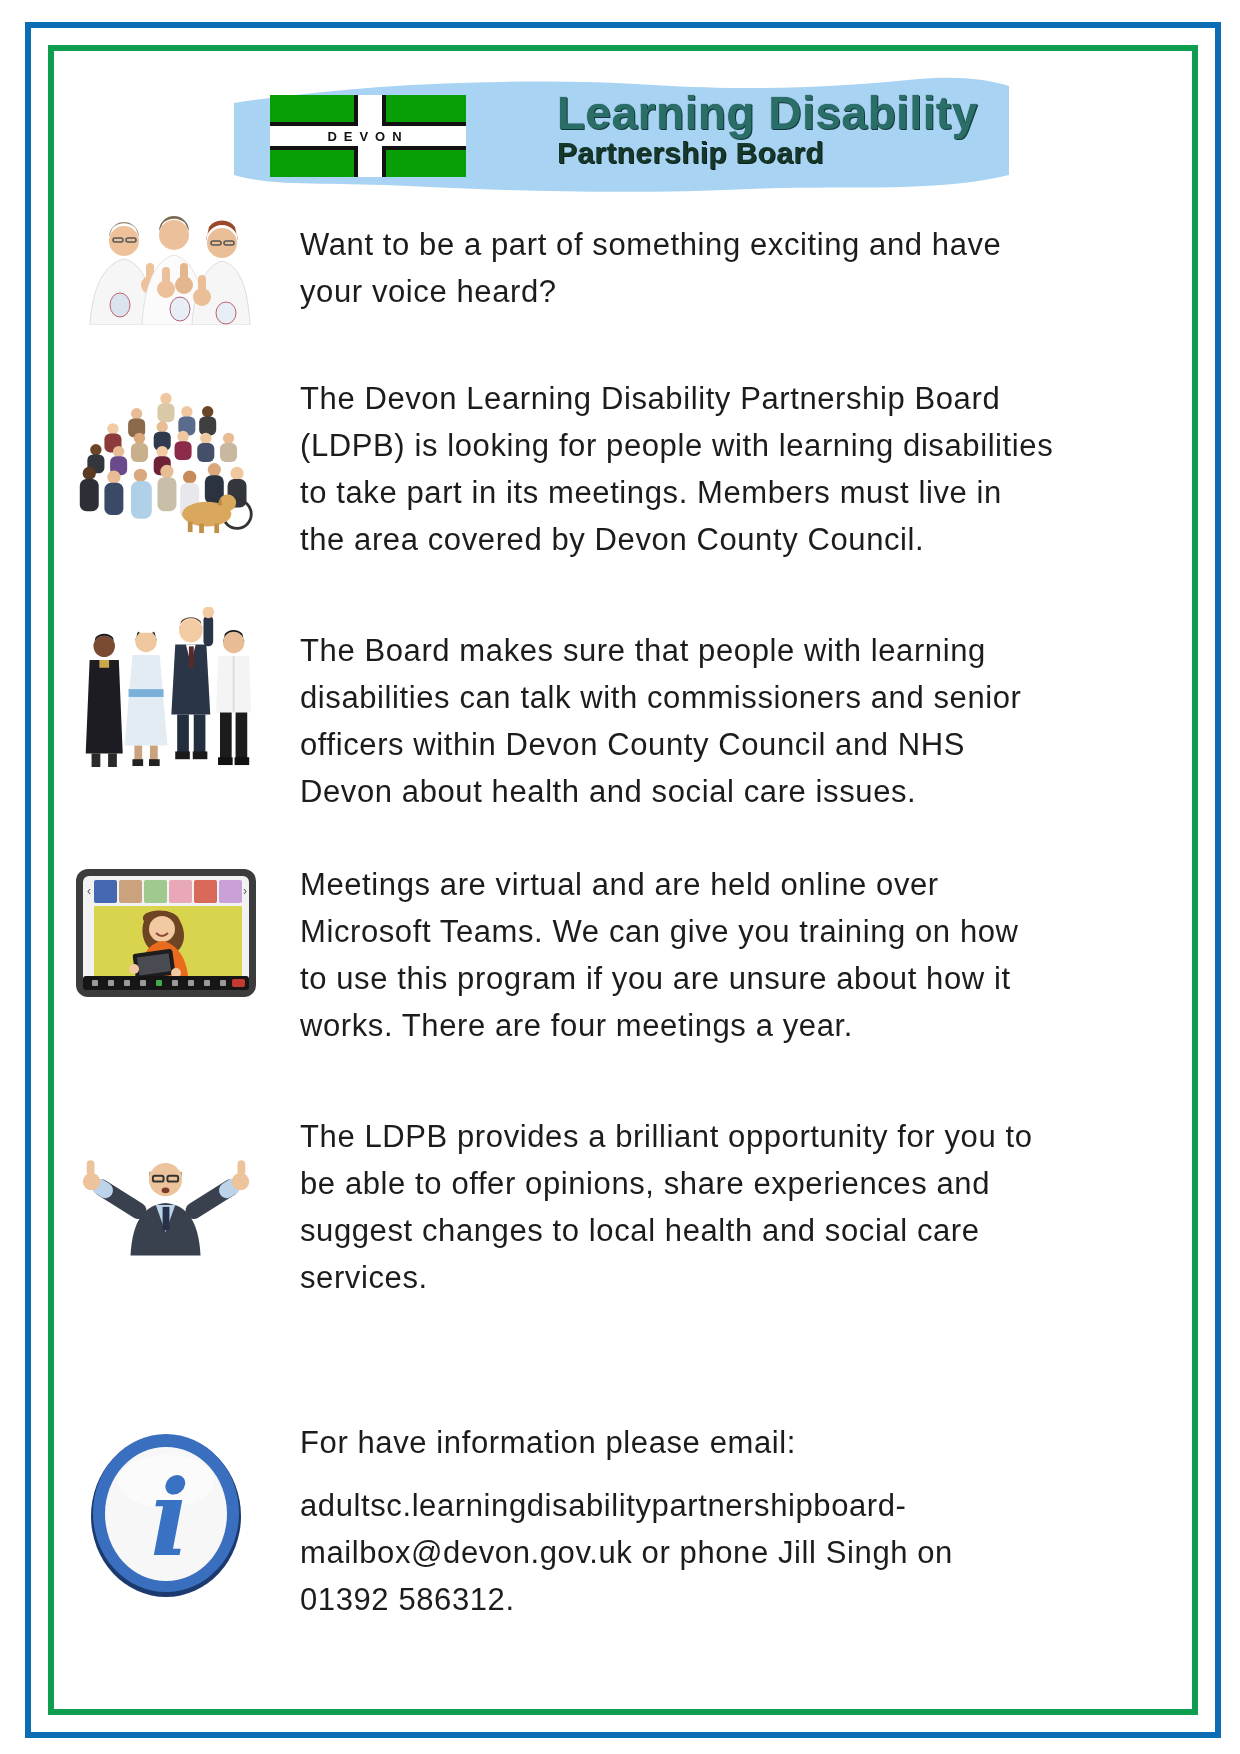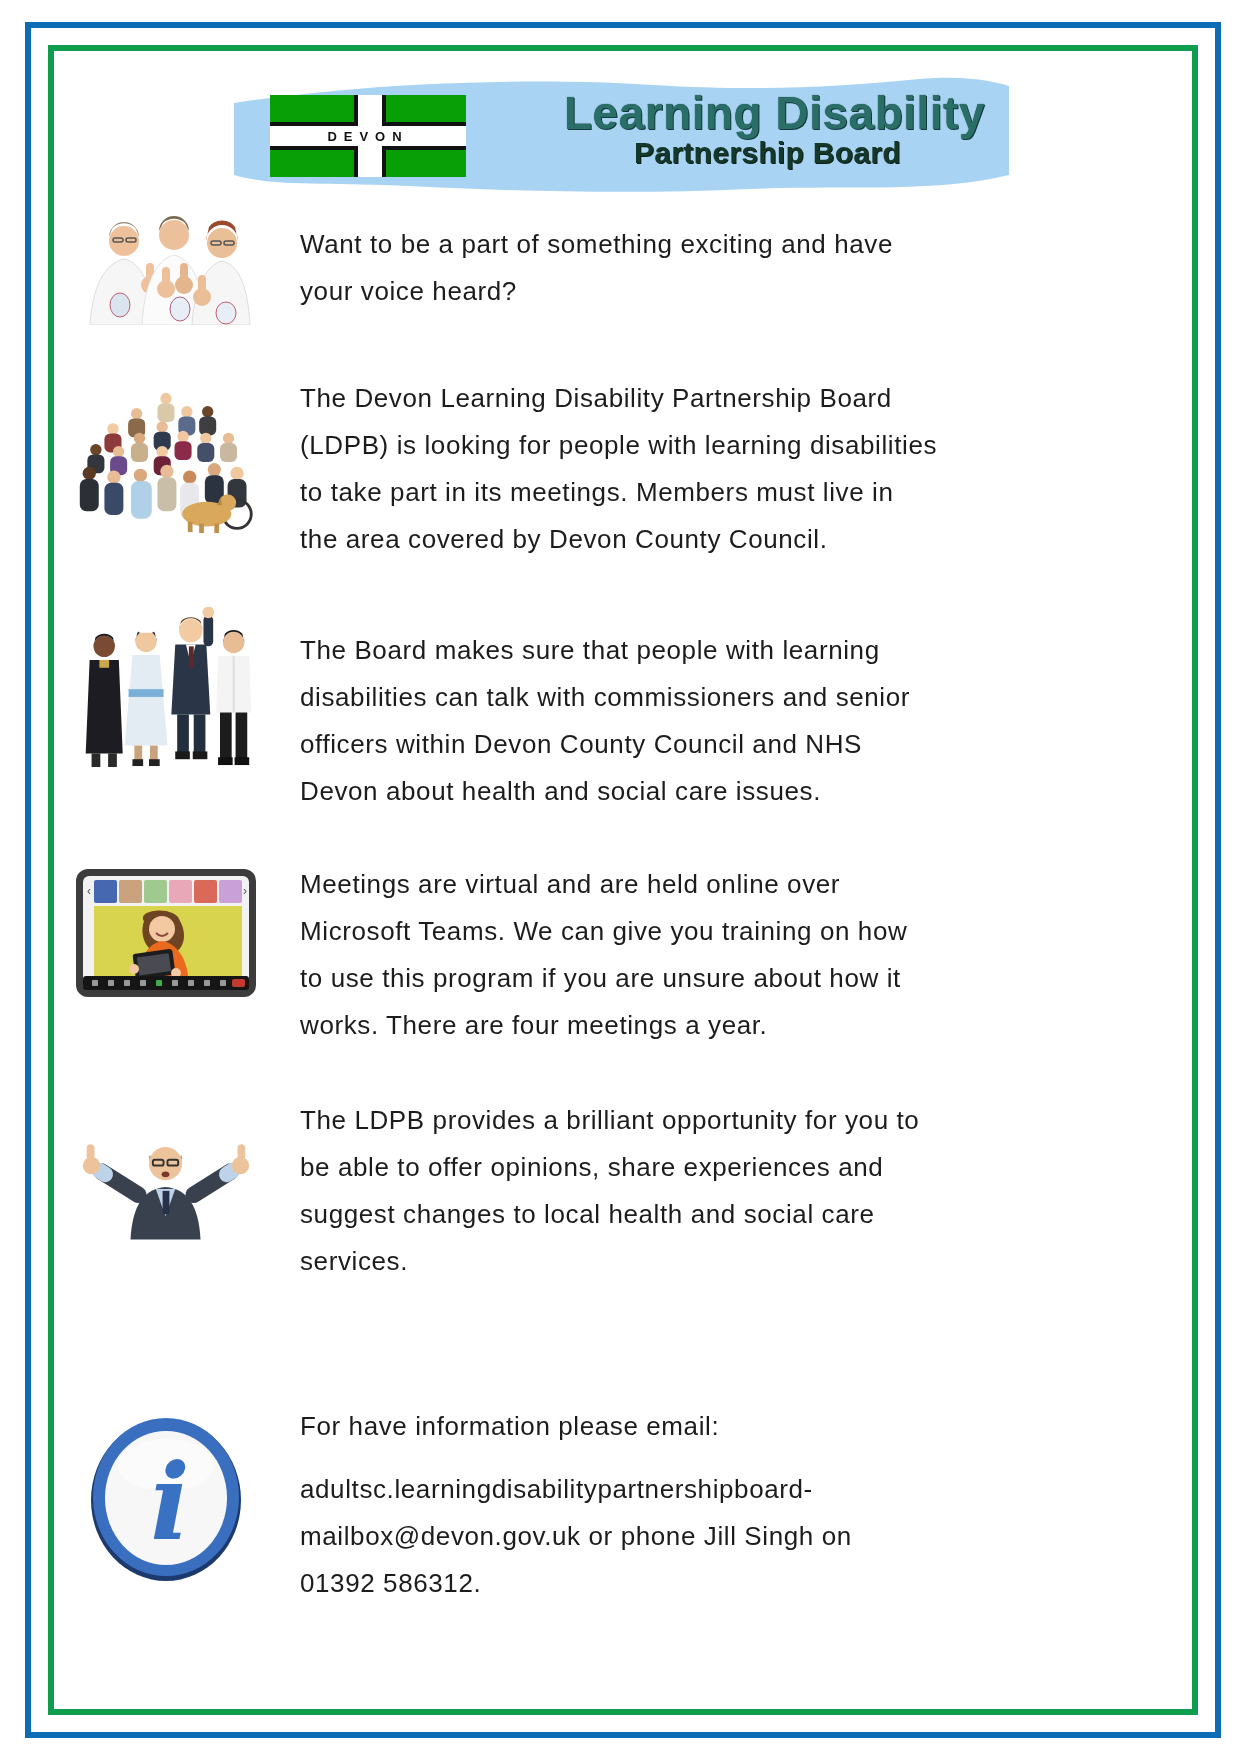--- a/index.html
+++ b/index.html
@@ -19,43 +19,43 @@
     position:absolute;inset:0;
     padding:24px 30px 0 22px;
   }
   
   .banner-wrap{
     position:relative;margin-left:158px;width:775px;height:124px;
   }
   .banner-wave{position:absolute;inset:0;}
   .flag{position:absolute;left:36px;top:20px;width:196px;height:82px;}
   .titles{
-    position:absolute;right:24px;top:14px;text-align:center;line-height:1.05;
+    position:absolute;right:31px;top:14px;text-align:left;line-height:1.05;
   }
   .title-main{
     font-size:46px;font-weight:bold;color:#2a6e68;letter-spacing:0.5px;
     text-shadow:1px 1px 0 #14383c, 0 0 1px #14383c;
   }
   .title-sub{
     font-size:30px;font-weight:bold;color:#15382b;letter-spacing:0.3px;
     text-shadow:1px 1px 0 #0b1f16;padding-right:14px;
   }
   
   .row{display:flex;align-items:flex-start;}
   .img-col{width:180px;flex:none;display:flex;justify-content:center;}
   .txt-col{margin-left:44px;width:810px;}
   .para{
-    font-size:26px;line-height:47px;letter-spacing:0.6px;
+    font-size:31px;line-height:47px;letter-spacing:0.6px;
     white-space:pre-line;
   }
   .r1{margin-top:6px;}   .r1 .txt-col{padding-top:16px;}
   .r2{margin-top:50px;}  .r2 .img-col{padding-top:12px;}
   .r3{margin-top:44px;}  .r3 .txt-col{padding-top:20px;}
   .r4{margin-top:46px;}  .r4 .img-col{padding-top:8px;}
-  .r5{margin-top:48px;}  .r5 .img-col{padding-top:36px;}
+  .r5{margin-top:64px;}  .r5 .img-col{padding-top:36px;}
   .r6{margin-top:118px;} .r6 .img-col{padding-top:10px;}
   .contact-details{margin-top:16px;}
 </style>
 </head>
 <body>
 
 <div class="outer-frame">
   <div class="inner-frame">
     <div class="content">
 

